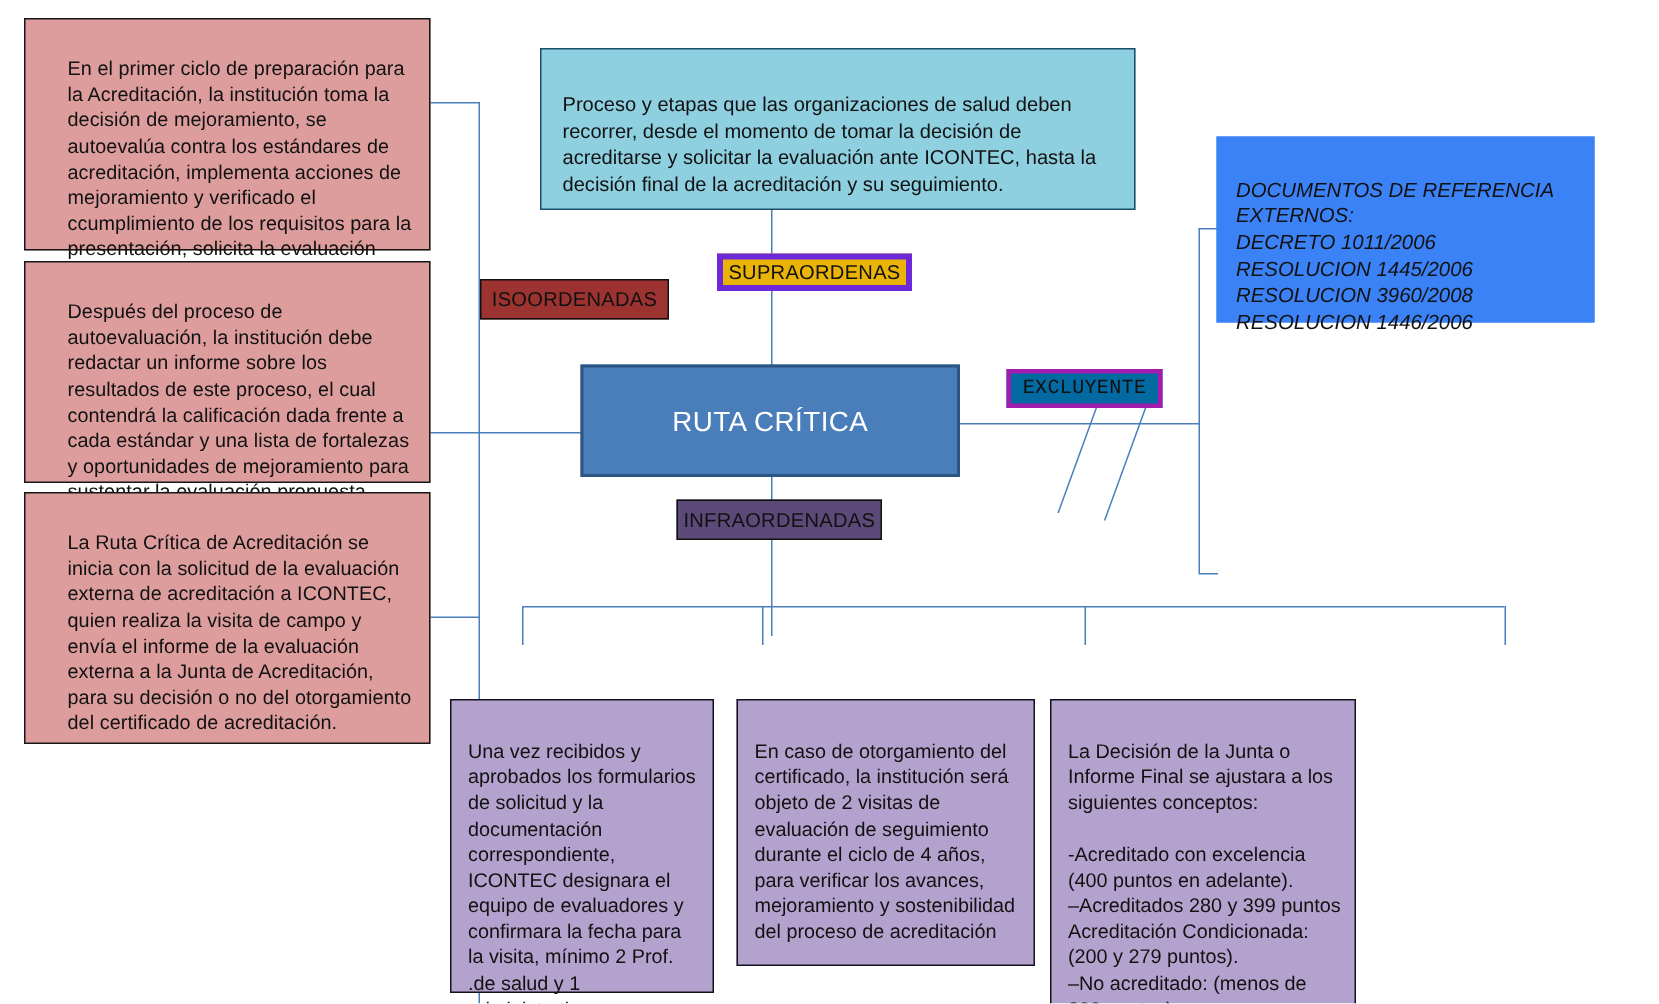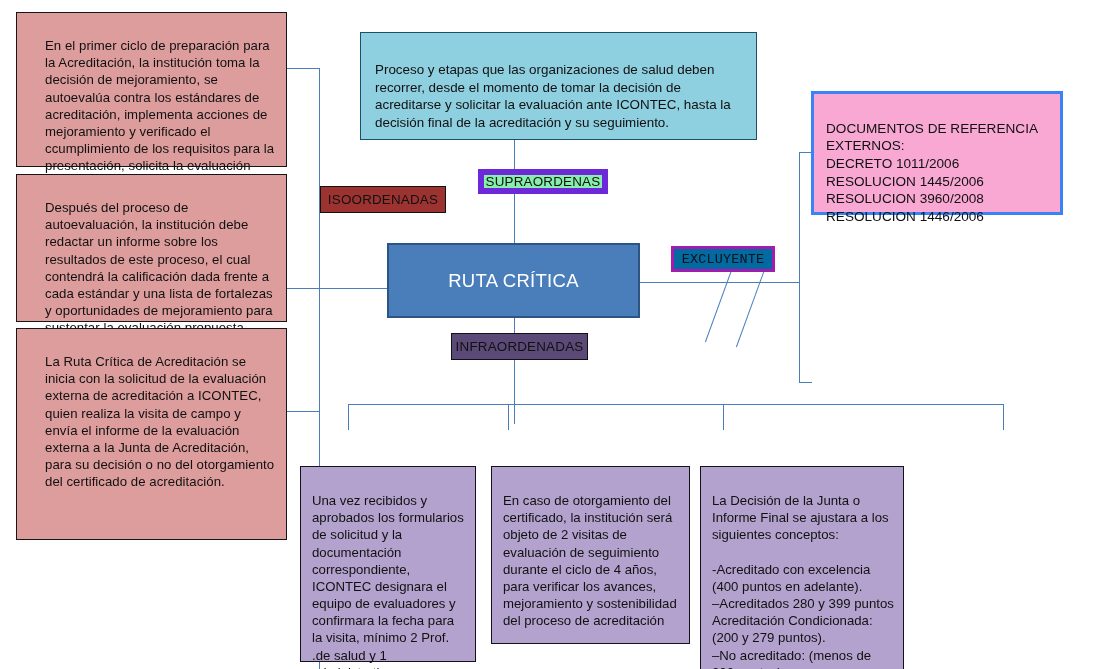--- a/index.html
+++ b/index.html
@@ -35,24 +35,25 @@
   }
   
   .cyan {
     background: #8ecfe0;
     border: 1px solid #1b4f6b;
     font-size: 13.4px;
     padding: 11px 14px 10px 14px;
   }
   
   .green {
-    background: #f9a8d4;
-    border: 3px solid #3b82f6;
+    background: #3b82f6;
+    border: 1px solid #3b82f6;
     font-size: 13.6px;
     padding: 8px 10px 8px 12px;
+    font-style: italic;
   }
   
   .purple {
     background: #b3a2cd;
     border: 1px solid #14121c;
     font-size: 13.2px;
     padding: 8px 9px 7px 11px;
     margin-top: 36px;
   }
   
@@ -72,22 +73,22 @@
   .tag {
     position: absolute;
     box-sizing: border-box;
     display: flex;
     align-items: center;
     justify-content: center;
     font-size: 13.4px;
     letter-spacing: 0.2px;
   }
   .tag-supra {
-    background: #86efac;
-    border: 6px solid #6d28d9;
+    background: #eab308;
+    border: 4px solid #6d28d9;
     color: #111111;
   }
   .tag-iso {
     background: #9c3330;
     border: 1px solid #111111;
     color: #111111;
   }
   .tag-excl {
     background: #0369a1;
     border: 3px solid #a21caf;
@@ -149,21 +150,21 @@
   </div>
 
   <div class="box pink" style="left:16px; top:12px; width:271px; height:155px;">
     <span>En el primer ciclo  de preparación para la Acreditación, la institución toma la decisión de mejoramiento, se autoevalúa contra los estándares de acreditación, implementa acciones de mejoramiento y verificado el ccumplimiento de los requisitos para la presentación, solicita la evaluación externa de acreditación.</span>
   </div>
 
   <div class="box pink" style="left:16px; top:174px; width:271px; height:148px;">
     <span>Después del proceso de autoevaluación, la institución debe redactar un informe sobre los resultados de este proceso, el cual contendrá la calificación dada frente a cada estándar y una lista de fortalezas y oportunidades de mejoramiento para sustentar la evaluación propuesta. Este informe debe ser remitido a ICONTEC.</span>
   </div>
 
-  <div class="box pink" style="left:16px; top:328px; width:271px; height:212px;">
+  <div class="box pink" style="left:16px; top:328px; width:271px; height:168px;">
     <span>La Ruta Crítica de Acreditación se inicia con la solicitud de la evaluación externa de acreditación a ICONTEC, quien realiza la visita de campo y envía el informe de la evaluación externa a la Junta de Acreditación, para su decisión o no del otorgamiento del certificado de acreditación.</span>
   </div>
 
   <div class="box cyan" style="left:360px; top:32px; width:397px; height:108px;">
     <span> Proceso y etapas que las organizaciones de salud deben recorrer, desde el momento de tomar la decisión de acreditarse y solicitar la evaluación ante ICONTEC, hasta la decisión final de la acreditación y su seguimiento.</span>
   </div>
 
   <div class="box green" style="left:811px; top:91px; width:252px; height:124px;">
     <span>DOCUMENTOS DE REFERENCIA EXTERNOS:
 DECRETO 1011/2006

